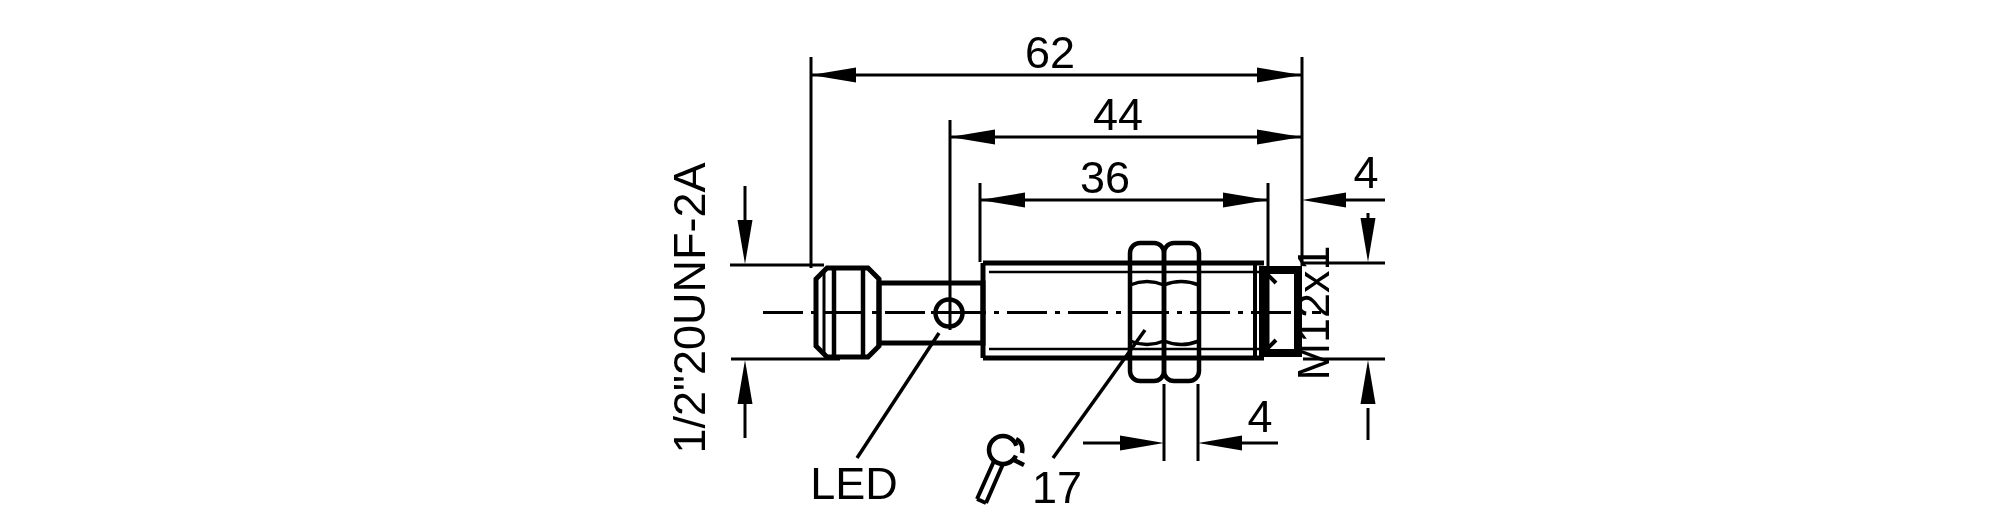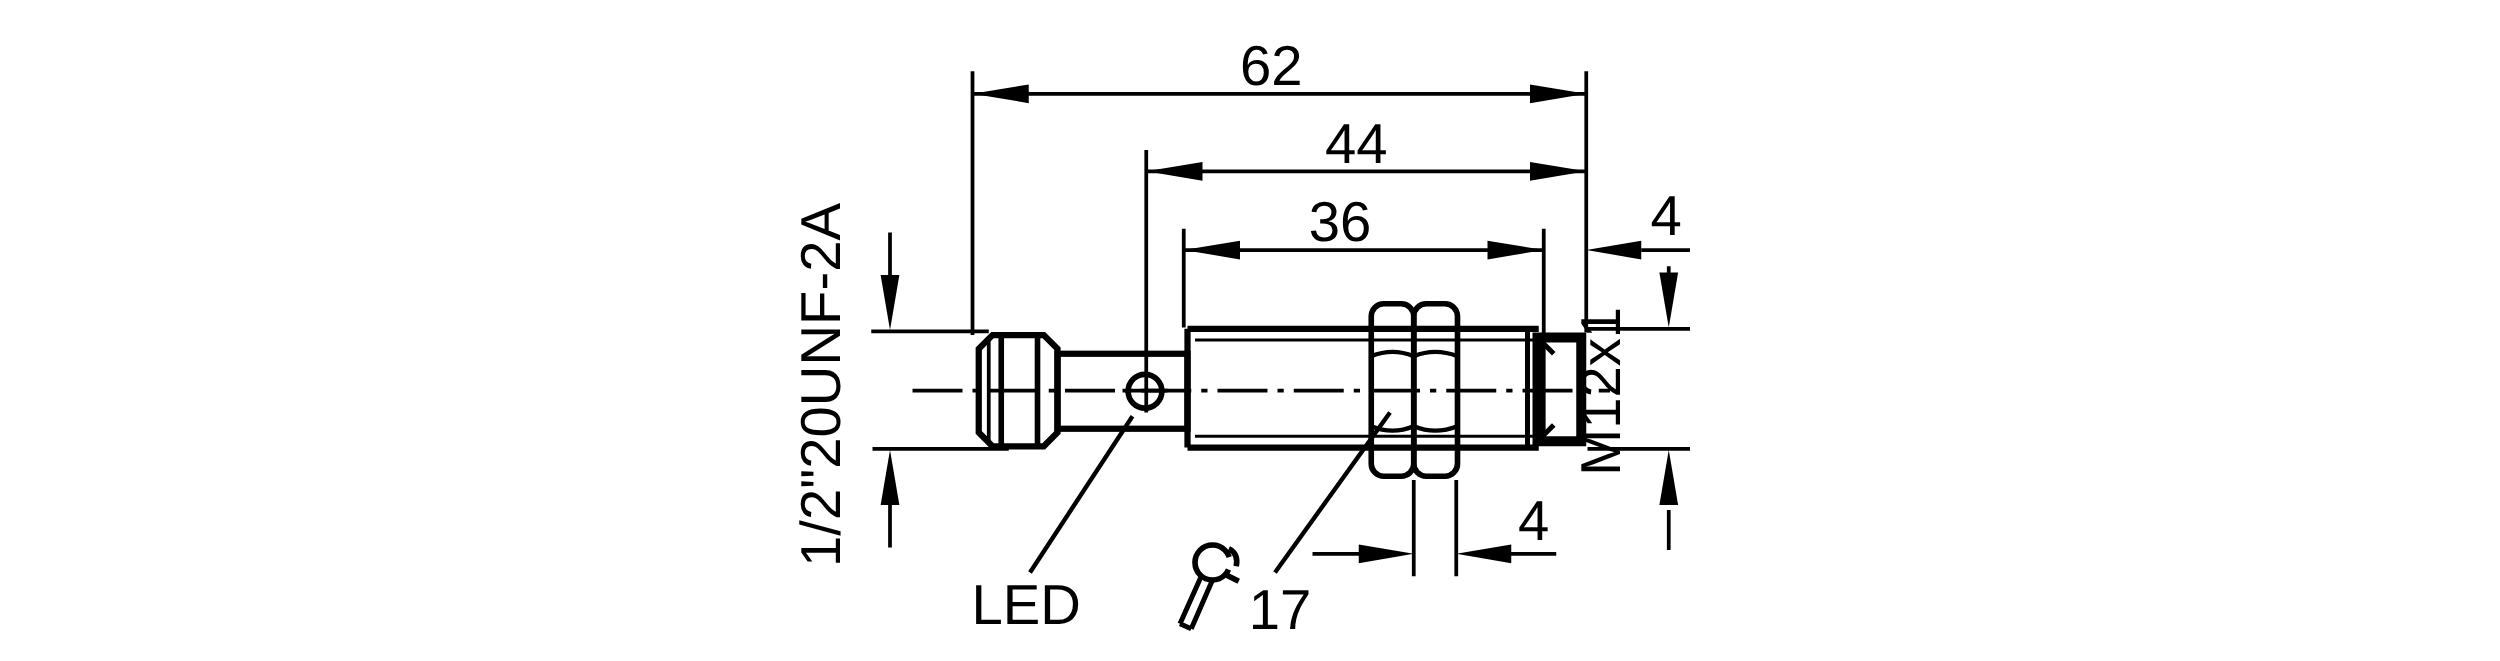--- a/index.html
+++ b/index.html
@@ -1,16 +1,16 @@
 <!DOCTYPE html>
 <html><head>
 <meta charset="utf-8">
 <style>
   html,body{margin:0;padding:0;background:#ffffff;}
-  .stage{position:relative;width:1912px;height:529px;background:#ffffff;overflow:hidden;}
+  .stage{position:relative;width:1912px;height:529px;background:#ffffff;overflow:hidden;margin-left:33px;}
   svg{display:block;}
   text{font-family:"Liberation Sans", sans-serif;fill:#000;}
   .dimtxt{font-size:45px;}
   .ln{stroke:#000;fill:none;}
 </style>
 </head>
 <body>
 
 <div class="stage">
 <svg width="2000" height="529" viewBox="0 0 2000 529">

